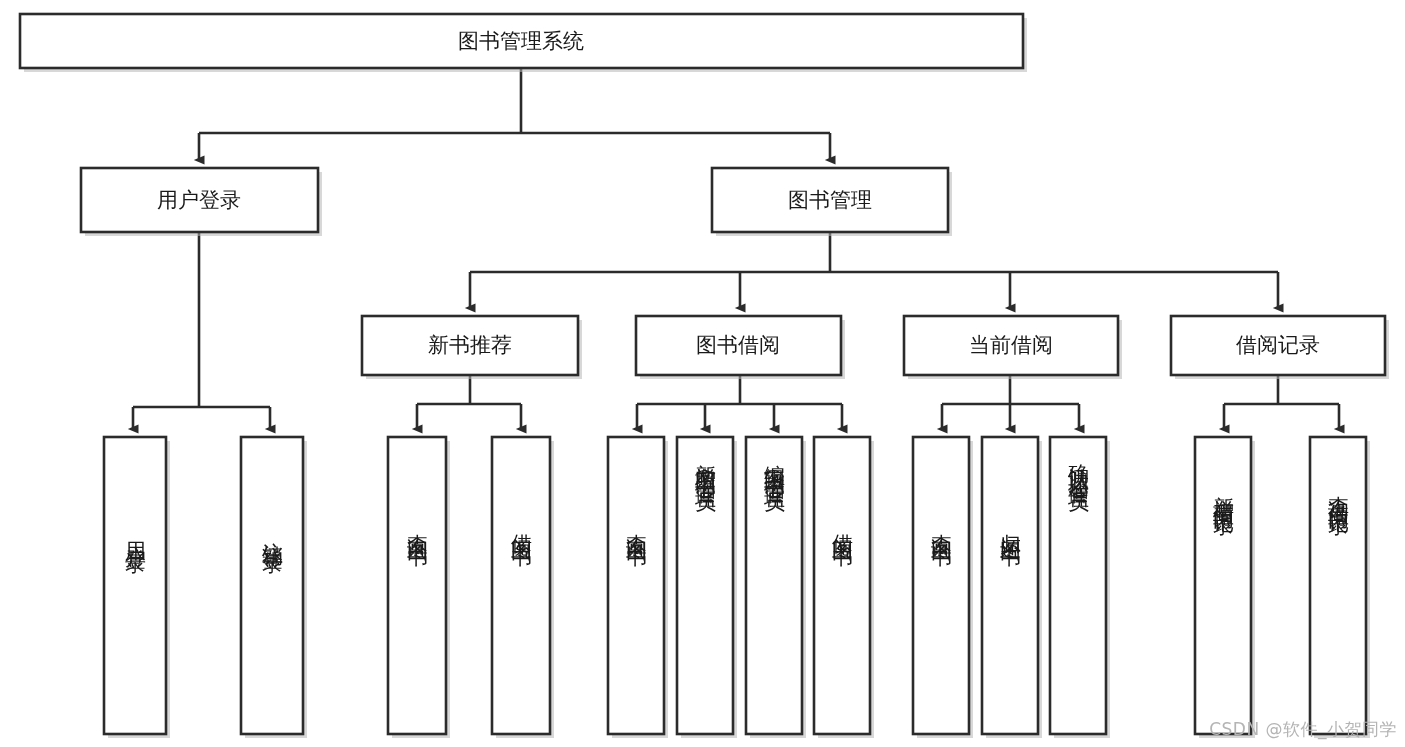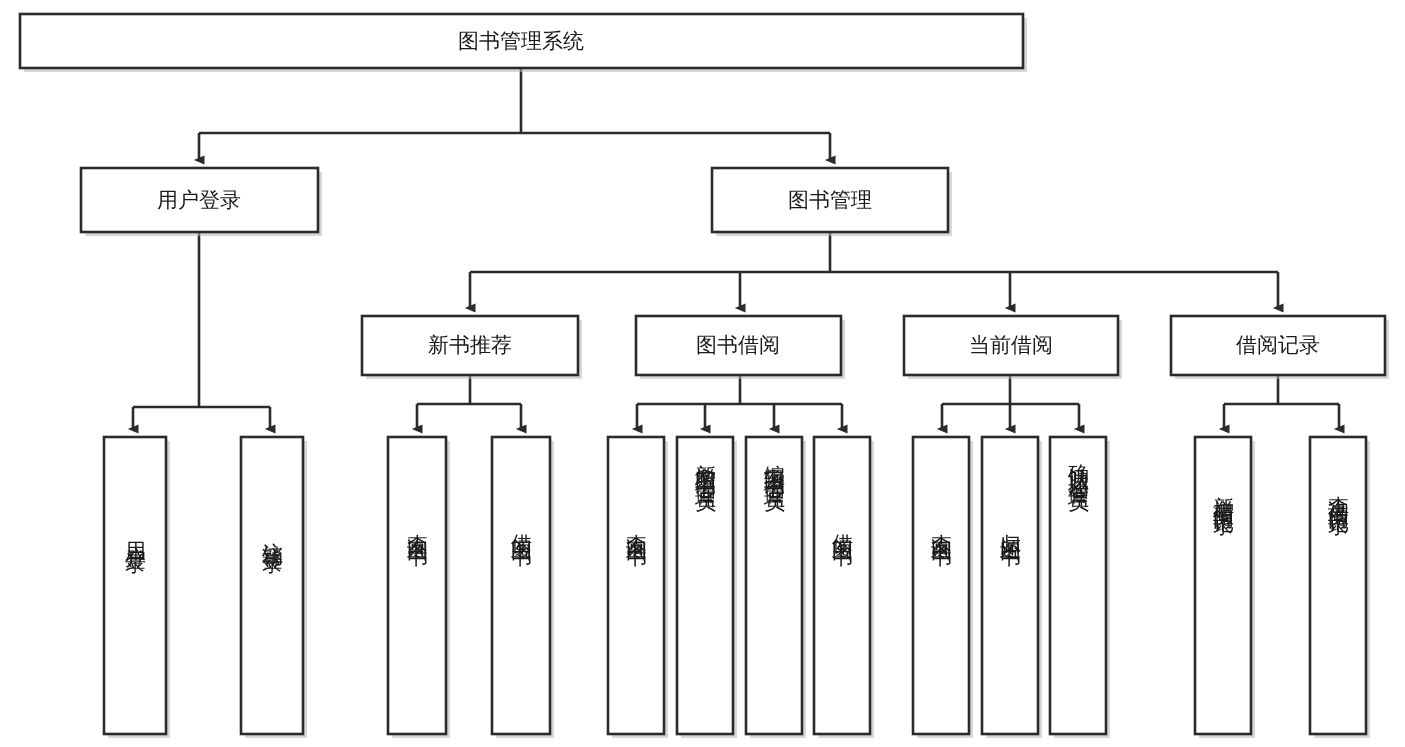--- a/index.html
+++ b/index.html
@@ -274,13 +274,14 @@
     <span class="leaf-label" style="margin-top:10px;">确认归还（管理员）</span>
   </div>
 
   <div class="leaf-label-wrap" style="left:1195px; top:437px; width:56px; height:297px;">
     <span class="leaf-label" style="margin-top:42px;">新增借阅记录</span>
   </div>
   <div class="leaf-label-wrap" style="left:1310px; top:437px; width:56px; height:297px;">
     <span class="leaf-label" style="margin-top:42px;">查询借阅记录</span>
   </div>
 
+  <div class="watermark">CSDN @软件_小贺同学</div>
 </div>
 
 </body></html>

